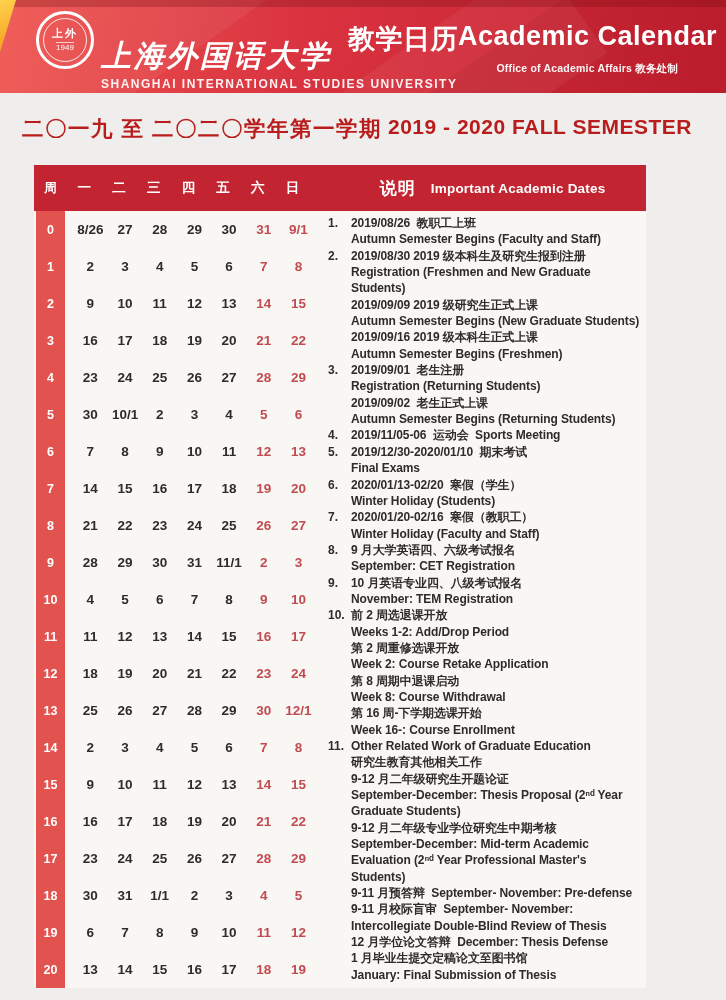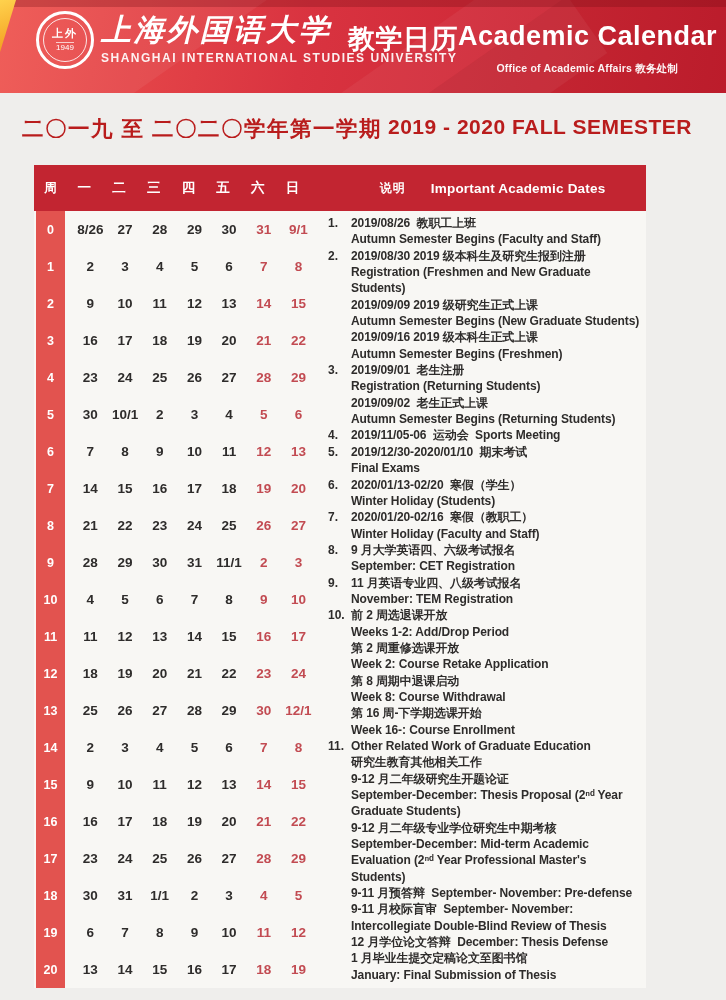--- a/index.html
+++ b/index.html
@@ -29,41 +29,41 @@
     border:3px solid #fff; border-radius:50%;
     display:flex; align-items:center; justify-content:center;
   }
   .logo-ring {
     width:44px; height:44px; border:1px solid rgba(255,255,255,.85); border-radius:50%;
     display:flex; flex-direction:column; align-items:center; justify-content:center; color:#fff;
   }
   .logo-cn { font-size:11px; font-weight:bold; letter-spacing:2px; line-height:1.1; }
   .logo-yr { font-size:8px; margin-top:3px; border-top:1px solid rgba(255,255,255,.7); padding-top:1px; line-height:1.1; }
   .uni { position:absolute; left:101px; top:13px; color:#fff; }
-  .uni-cn { font-size:30px; font-weight:bold; letter-spacing:3px; line-height:1.15; font-family:"Liberation Serif", serif; font-style:italic; }
+  .uni-cn { font-size:30px; font-weight:bold; letter-spacing:3px; line-height:1.15; font-family:"Liberation Serif", serif; font-style:italic;margin-top:26px; }
   .uni-en { font-size:12px; letter-spacing:1.5px; margin-top:3px; color:rgba(255,255,255,.92); font-weight:bold; }
   .hdr-title { position:absolute; top:21px; right:9px; color:#fff; font-weight:bold; font-size:27px; letter-spacing:.5px; display:flex; gap:0; white-space:nowrap; }
   .office { position:absolute; top:62px; right:48px; color:rgba(255,255,255,.95); font-size:10.5px; font-weight:bold; letter-spacing:.2px; }
 
   
   .semester { position:absolute; left:0; top:112px; width:726px; height:40px; color:#b91c1c; }
   .st-cn { position:absolute; left:22px; top:2px; font-size:21.5px; font-weight:bold; letter-spacing:1.5px; white-space:nowrap; }
   .st-en { position:absolute; left:388px; top:3px; font-size:21px; font-weight:bold; letter-spacing:.5px; white-space:nowrap; }
 
   
   .board { position:absolute; left:34px; top:165px; width:612px; height:823px; background:#f8f7f4; }
   .bar {
     position:absolute; left:0; top:0; width:612px; height:46px; background:#c22531;
     display:flex; align-items:center; color:#fff; font-weight:bold;
   }
   .bh-week { width:29px; margin-left:2px; text-align:center; font-size:12.5px; }
   .bh-days { display:flex; margin-left:2px; }
   .bh-day { width:34.7px; text-align:center; font-size:13.5px; }
-  .bh-shuoming { margin-left:70px; font-size:12px; letter-spacing:1px; }
-  .bh-en { margin-left:25px; font-size:13.5px; letter-spacing:.2px; white-space:nowrap; }
+  .bh-shuoming { margin-left:70px; font-size:17px; letter-spacing:1px; }
+  .bh-en { margin-left:15px; font-size:13.5px; letter-spacing:.2px; white-space:nowrap; }
 
   .weeks { position:absolute; left:2px; top:46px; }
   .week-row { display:flex; align-items:center; height:37px; }
   .wnum {
     width:29px; height:37px; background:#e2534f; color:#fff; font-weight:bold; font-size:12.5px;
     display:flex; align-items:center; justify-content:center; flex:none;
   }
   .wdays { display:flex; margin-left:8px; }
   .day { width:34.7px; text-align:center; font-weight:bold; font-size:13.5px; color:#2e2c2b; white-space:nowrap; }
   .day.wknd { color:#c24b52; }
@@ -438,21 +438,21 @@
         <div class="note-item">
           <span class="note-num">8.</span>
           <div class="note-lines">
             <div class="note-line">9 月大学英语四、六级考试报名</div>
             <div class="note-line">September: CET Registration</div>
           </div>
         </div>
         <div class="note-item">
           <span class="note-num">9.</span>
           <div class="note-lines">
-            <div class="note-line">11 月英语专业四、八级考试报名</div>
+            <div class="note-line">10 月英语专业四、八级考试报名</div>
             <div class="note-line">November: TEM Registration</div>
           </div>
         </div>
         <div class="note-item">
           <span class="note-num">10.</span>
           <div class="note-lines">
             <div class="note-line">前 2 周选退课开放</div>
             <div class="note-line">Weeks 1-2: Add/Drop Period</div>
             <div class="note-line">第 2 周重修选课开放</div>
             <div class="note-line">Week 2: Course Retake Application</div>

